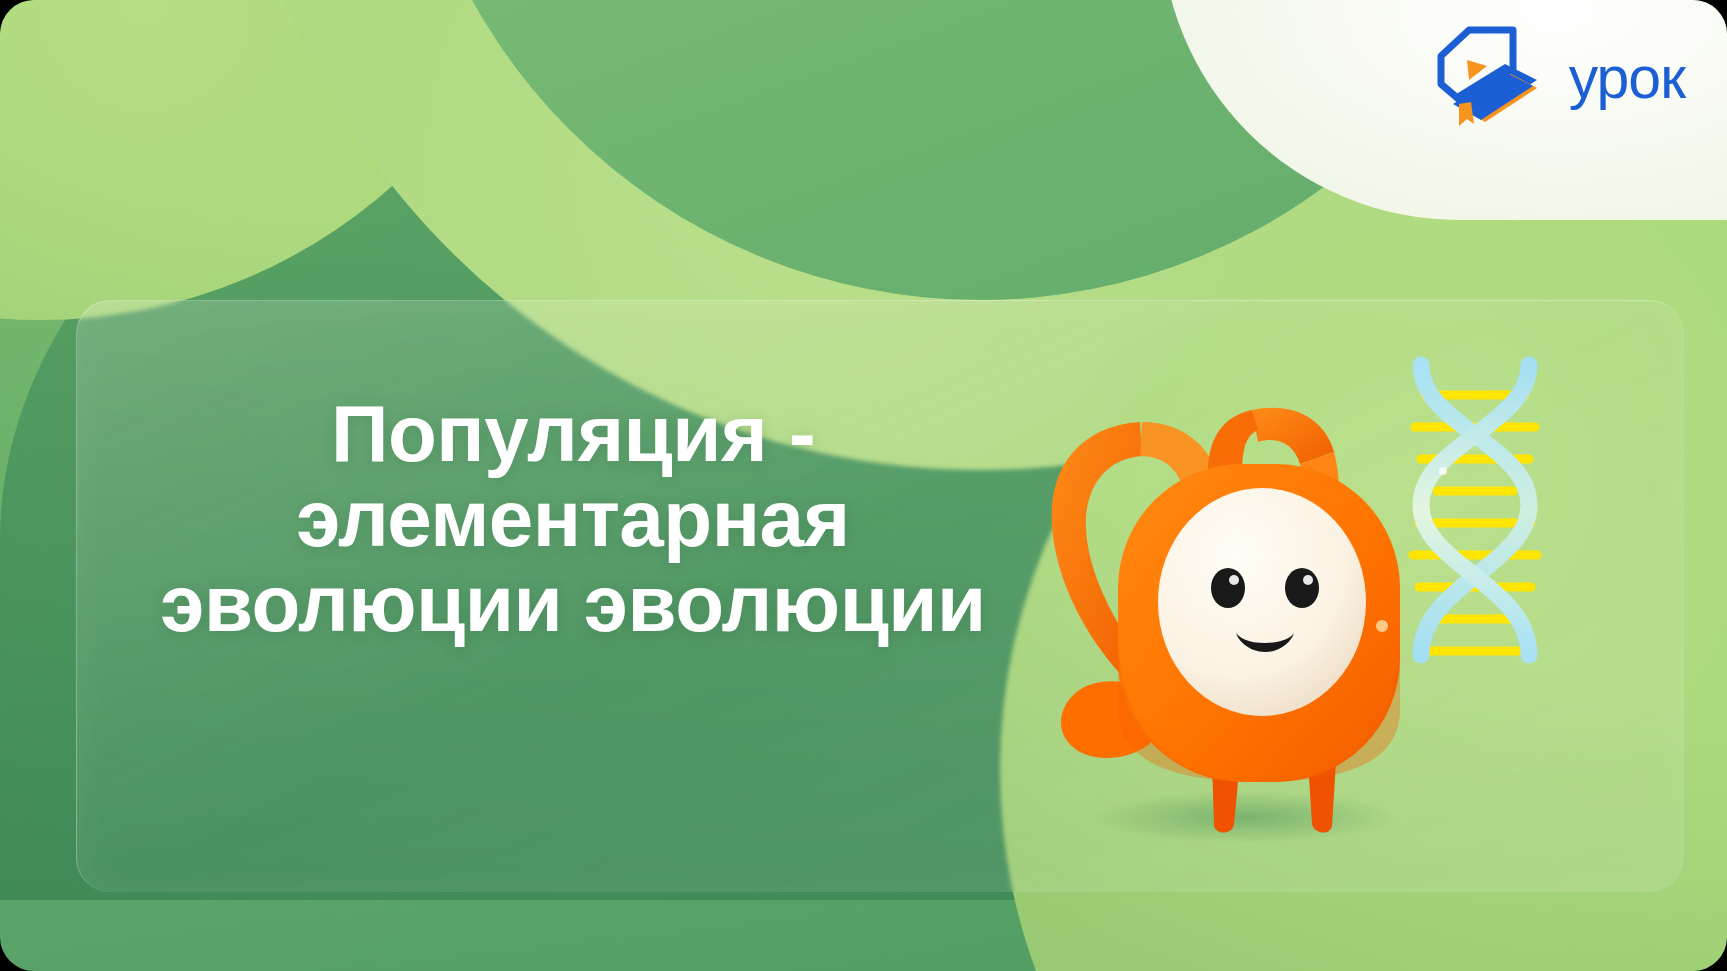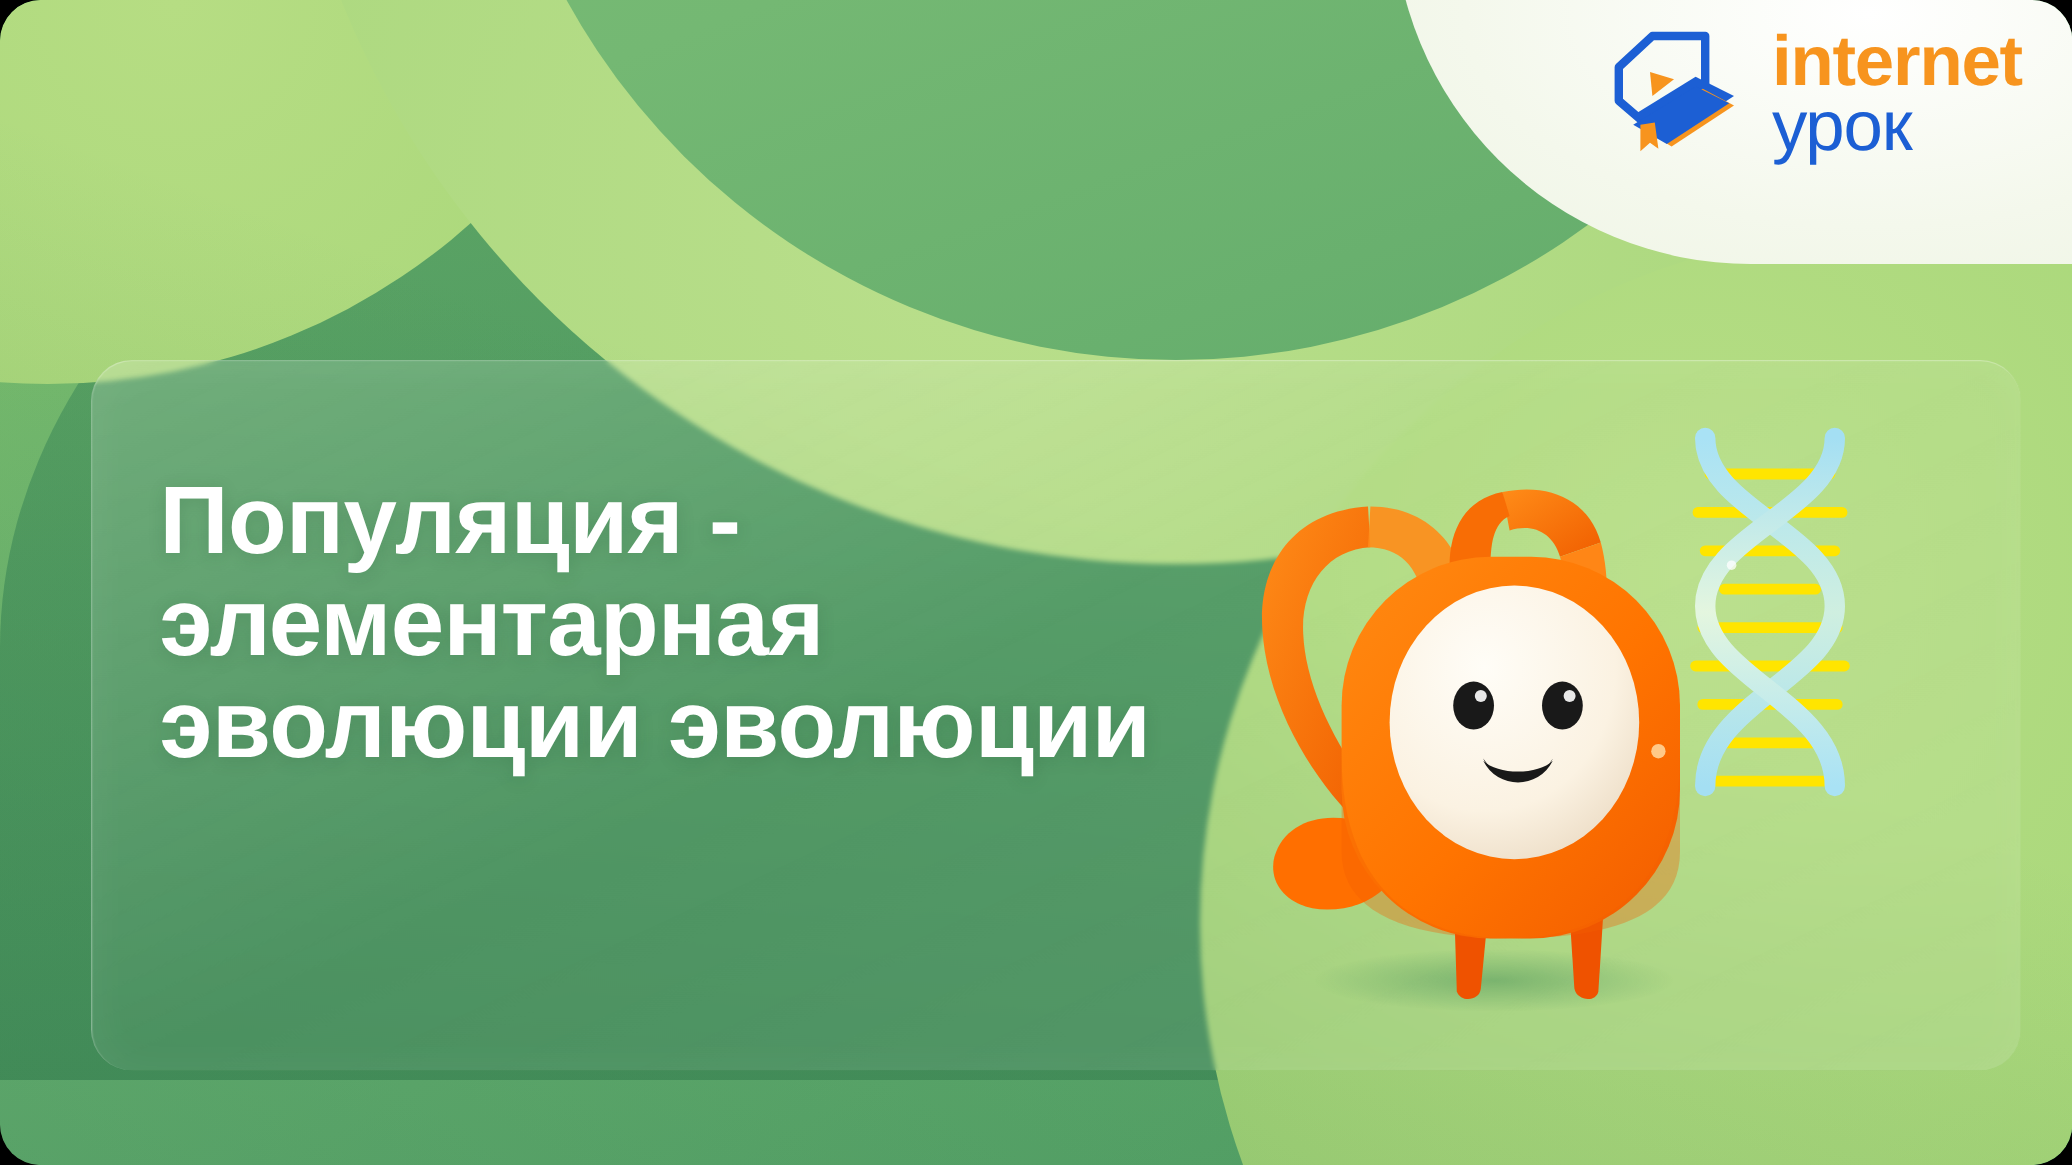--- a/index.html
+++ b/index.html
@@ -72,20 +72,21 @@
 
   
   .title{
     position:absolute; left:133px; top:392px; width:880px;
     color:#ffffff;
     font-size:80px;
     line-height:1.06;
     font-weight:700;
     letter-spacing:-0.5px;
     text-shadow:0 2px 14px rgba(30,80,45,.18);
+    text-align:center;
   }
   .title .ln{ display:block; white-space:nowrap; }
 
   
   .logo-badge{
     position:absolute; right:0px; top:-78px;
     width:566px; height:298px;
     border-radius:0 34px 0 300px;
     background:radial-gradient(ellipse at 70% 30%, #ffffff 0%, #f4f8ec 60%, #eef4e4 100%);
     overflow:hidden;
@@ -242,20 +243,19 @@
         <path d="M38 38 L58 44 L40 58 Z" fill="#F7941E"></path>
 
         <path d="M24 74 L76 42 L108 58 L56 92 Z" fill="#1C5FD4"></path>
         <path d="M30 84 L82 52 L108 66 L56 100 Z" fill="#F7941E"></path>
         <path d="M24 82 L76 50 L104 64 L52 98 Z" fill="#1C5FD4"></path>
 
         <path d="M30 82 L30 104 L38 97 L45 102 L42 80 Z" fill="#F7941E"></path>
       </svg>
 
       <div class="logo-text">
-        <span class="lt1">internet</span>
         <span class="lt2">урок</span>
       </div>
 
     </div>
   </div>
 
 </div>
 
 </body></html>

